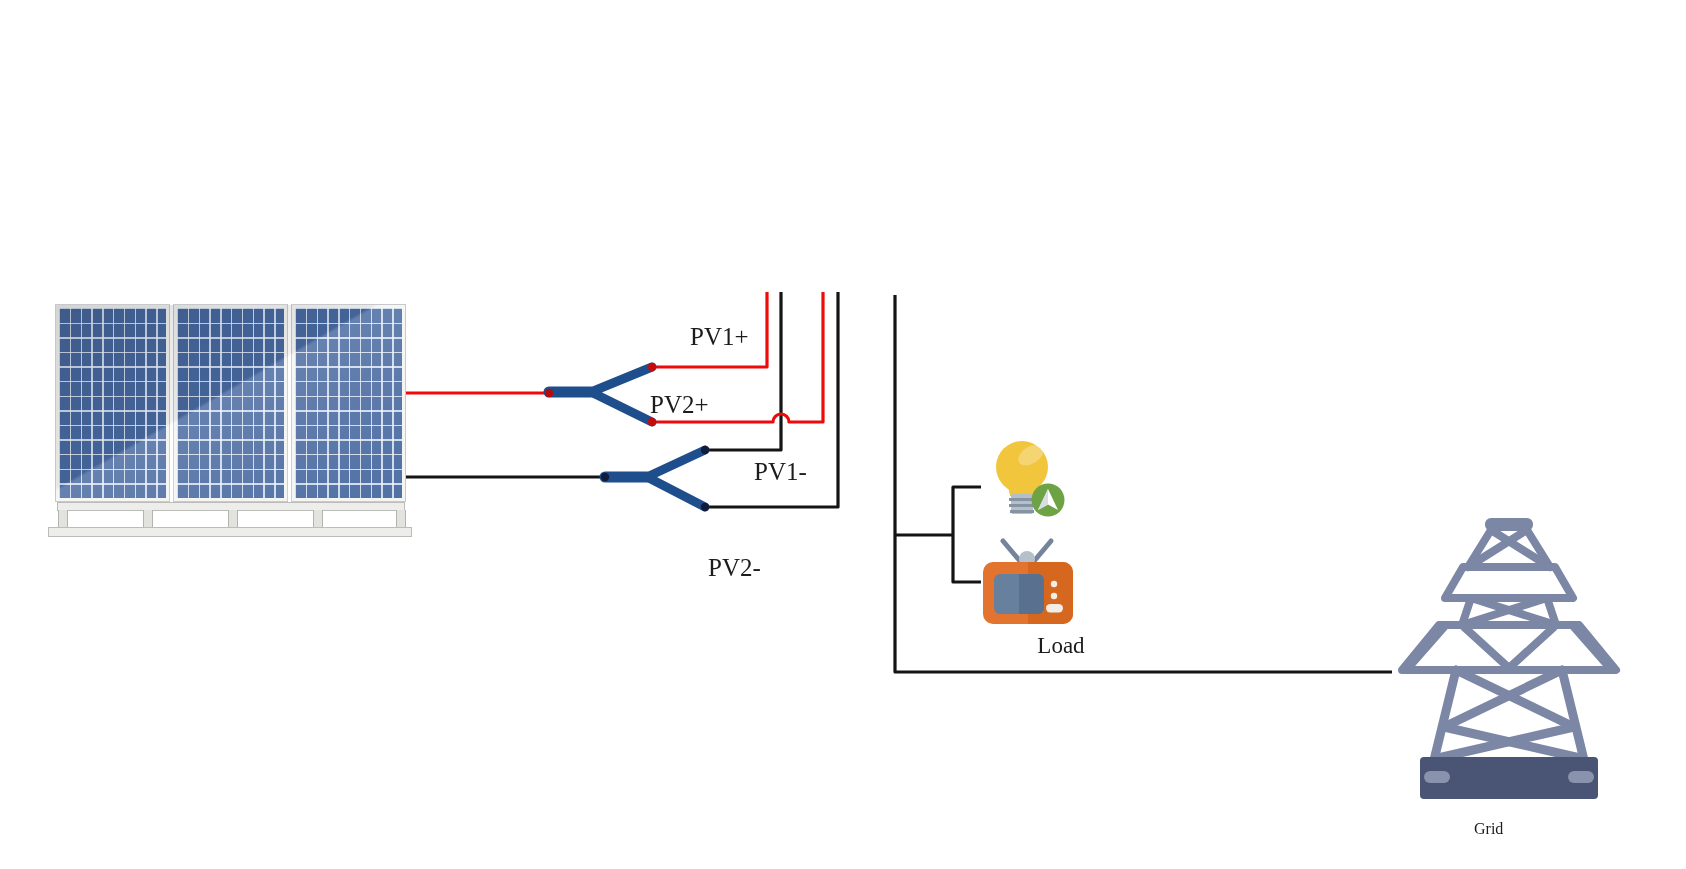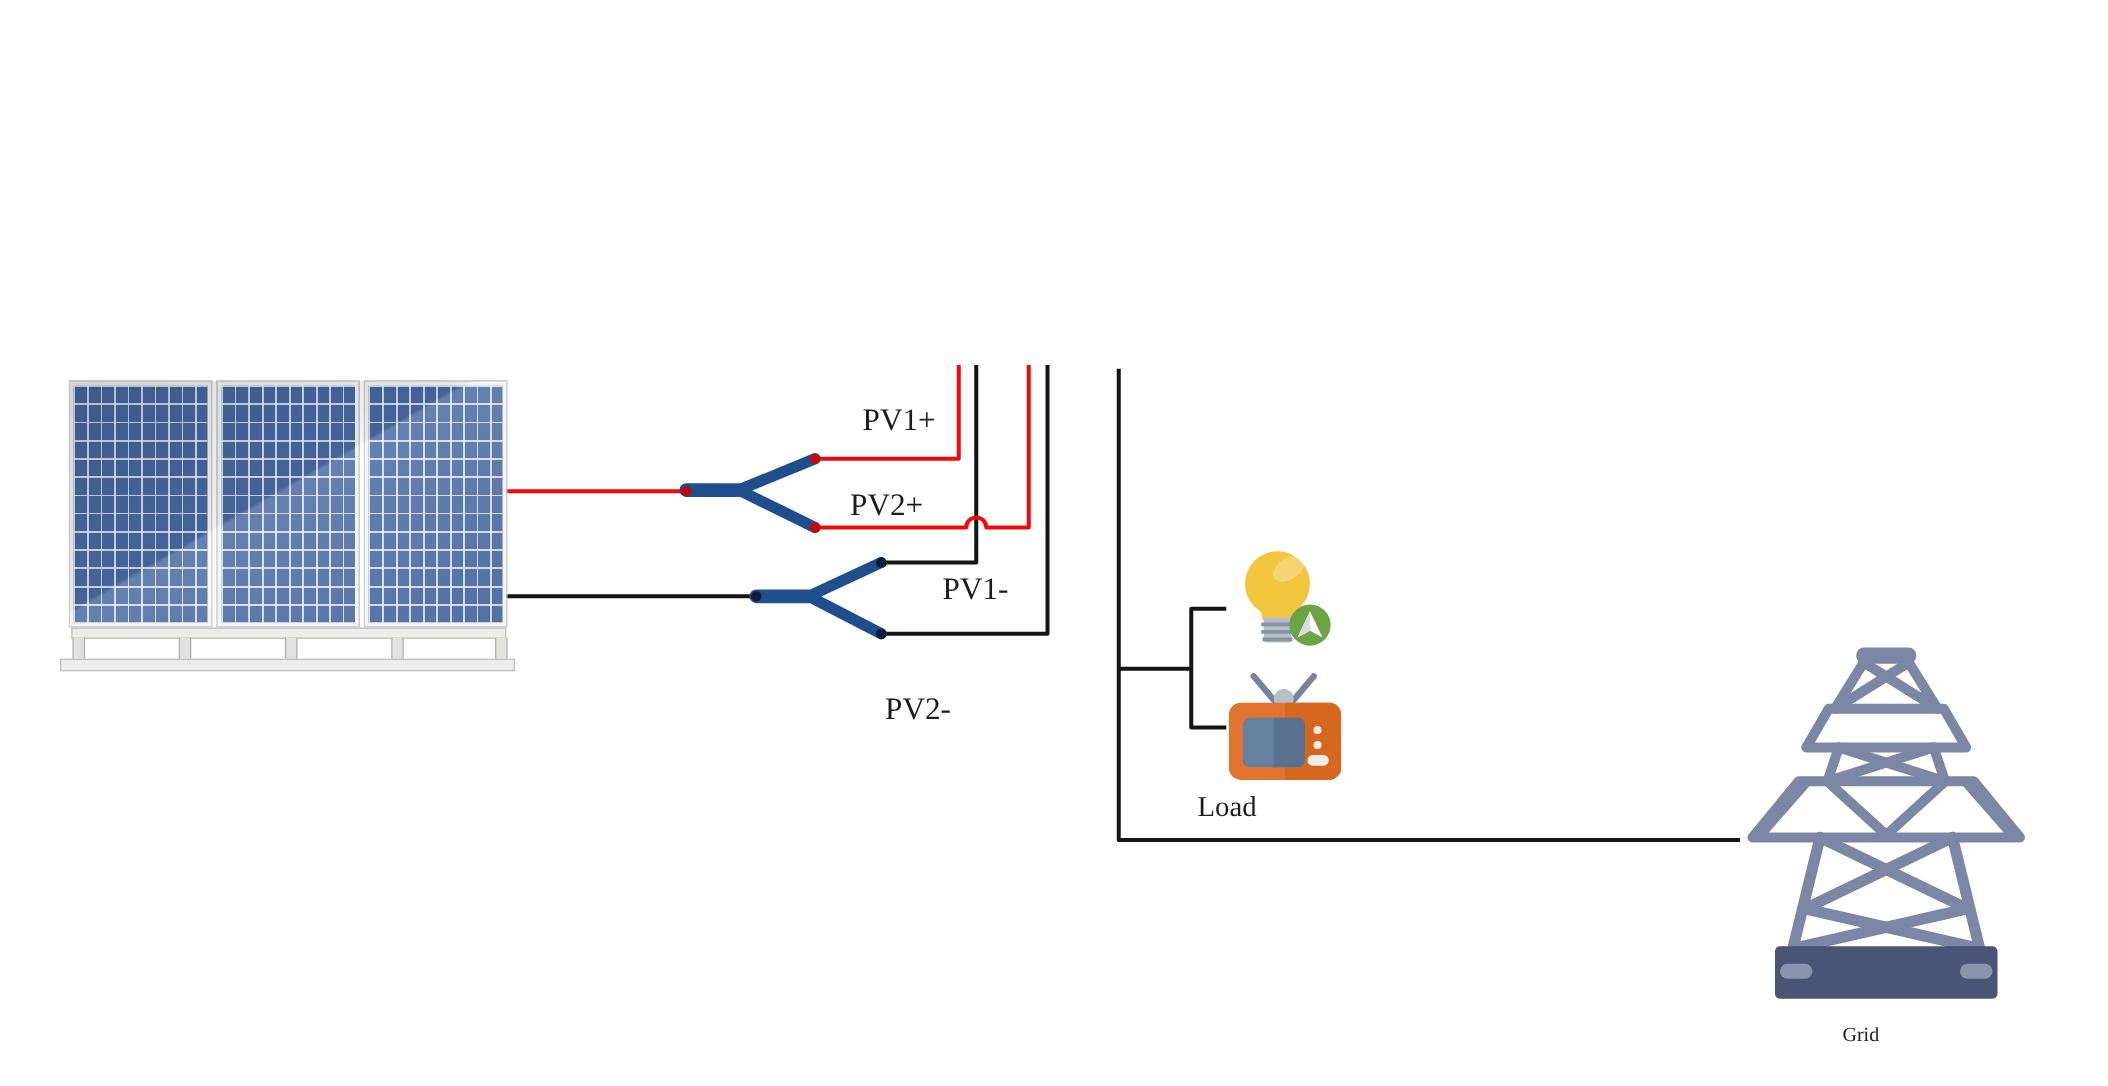--- a/index.html
+++ b/index.html
@@ -52,24 +52,24 @@
   .btn-esc span{display:block;width:2px;height:4px;background:#8f8f8f;margin:1px auto 0;}
   .chev{width:8px;height:8px;border-left:2px solid #949494;border-top:2px solid #949494;}
   .chev-up{left:47px;top:62px;transform:rotate(45deg);}
   .chev-down{left:65px;top:59px;transform:rotate(225deg);}
   .model-x1{position:absolute;right:11px;bottom:8px;font-size:8px;letter-spacing:1px;color:#cfcfcf;}
 
   
   .lbl{position:absolute;z-index:3;color:#1c1c1c;
     font-family:"Liberation Serif","DejaVu Serif",serif;font-size:25px;}
   .lbl-pv1p{left:650px;top:323px;margin-left:40px;}
-  .lbl-pv2p{left:680px;top:391px;}
+  .lbl-pv2p{left:650px;top:391px;}
   .lbl-pv1m{left:706px;top:458px;margin-left:48px;}
   .lbl-pv2m{left:708px;top:554px;}
-  .lbl-load{left:958px;top:633px;width:70px;text-align:left;font-size:23px;}
+  .lbl-load{left:1026px;top:633px;width:70px;text-align:center;font-size:23px;}
   .lbl-grid{left:1474px;top:820px;width:70px;text-align:left;font-size:16px;}
 </style>
 </head>
 <body>
 
 <div id="canvas">
 
   <svg id="wiring" width="1686" height="869" viewBox="0 0 1686 869">
 
     <g stroke="#141414" stroke-width="3.2" fill="none" stroke-linejoin="round">

